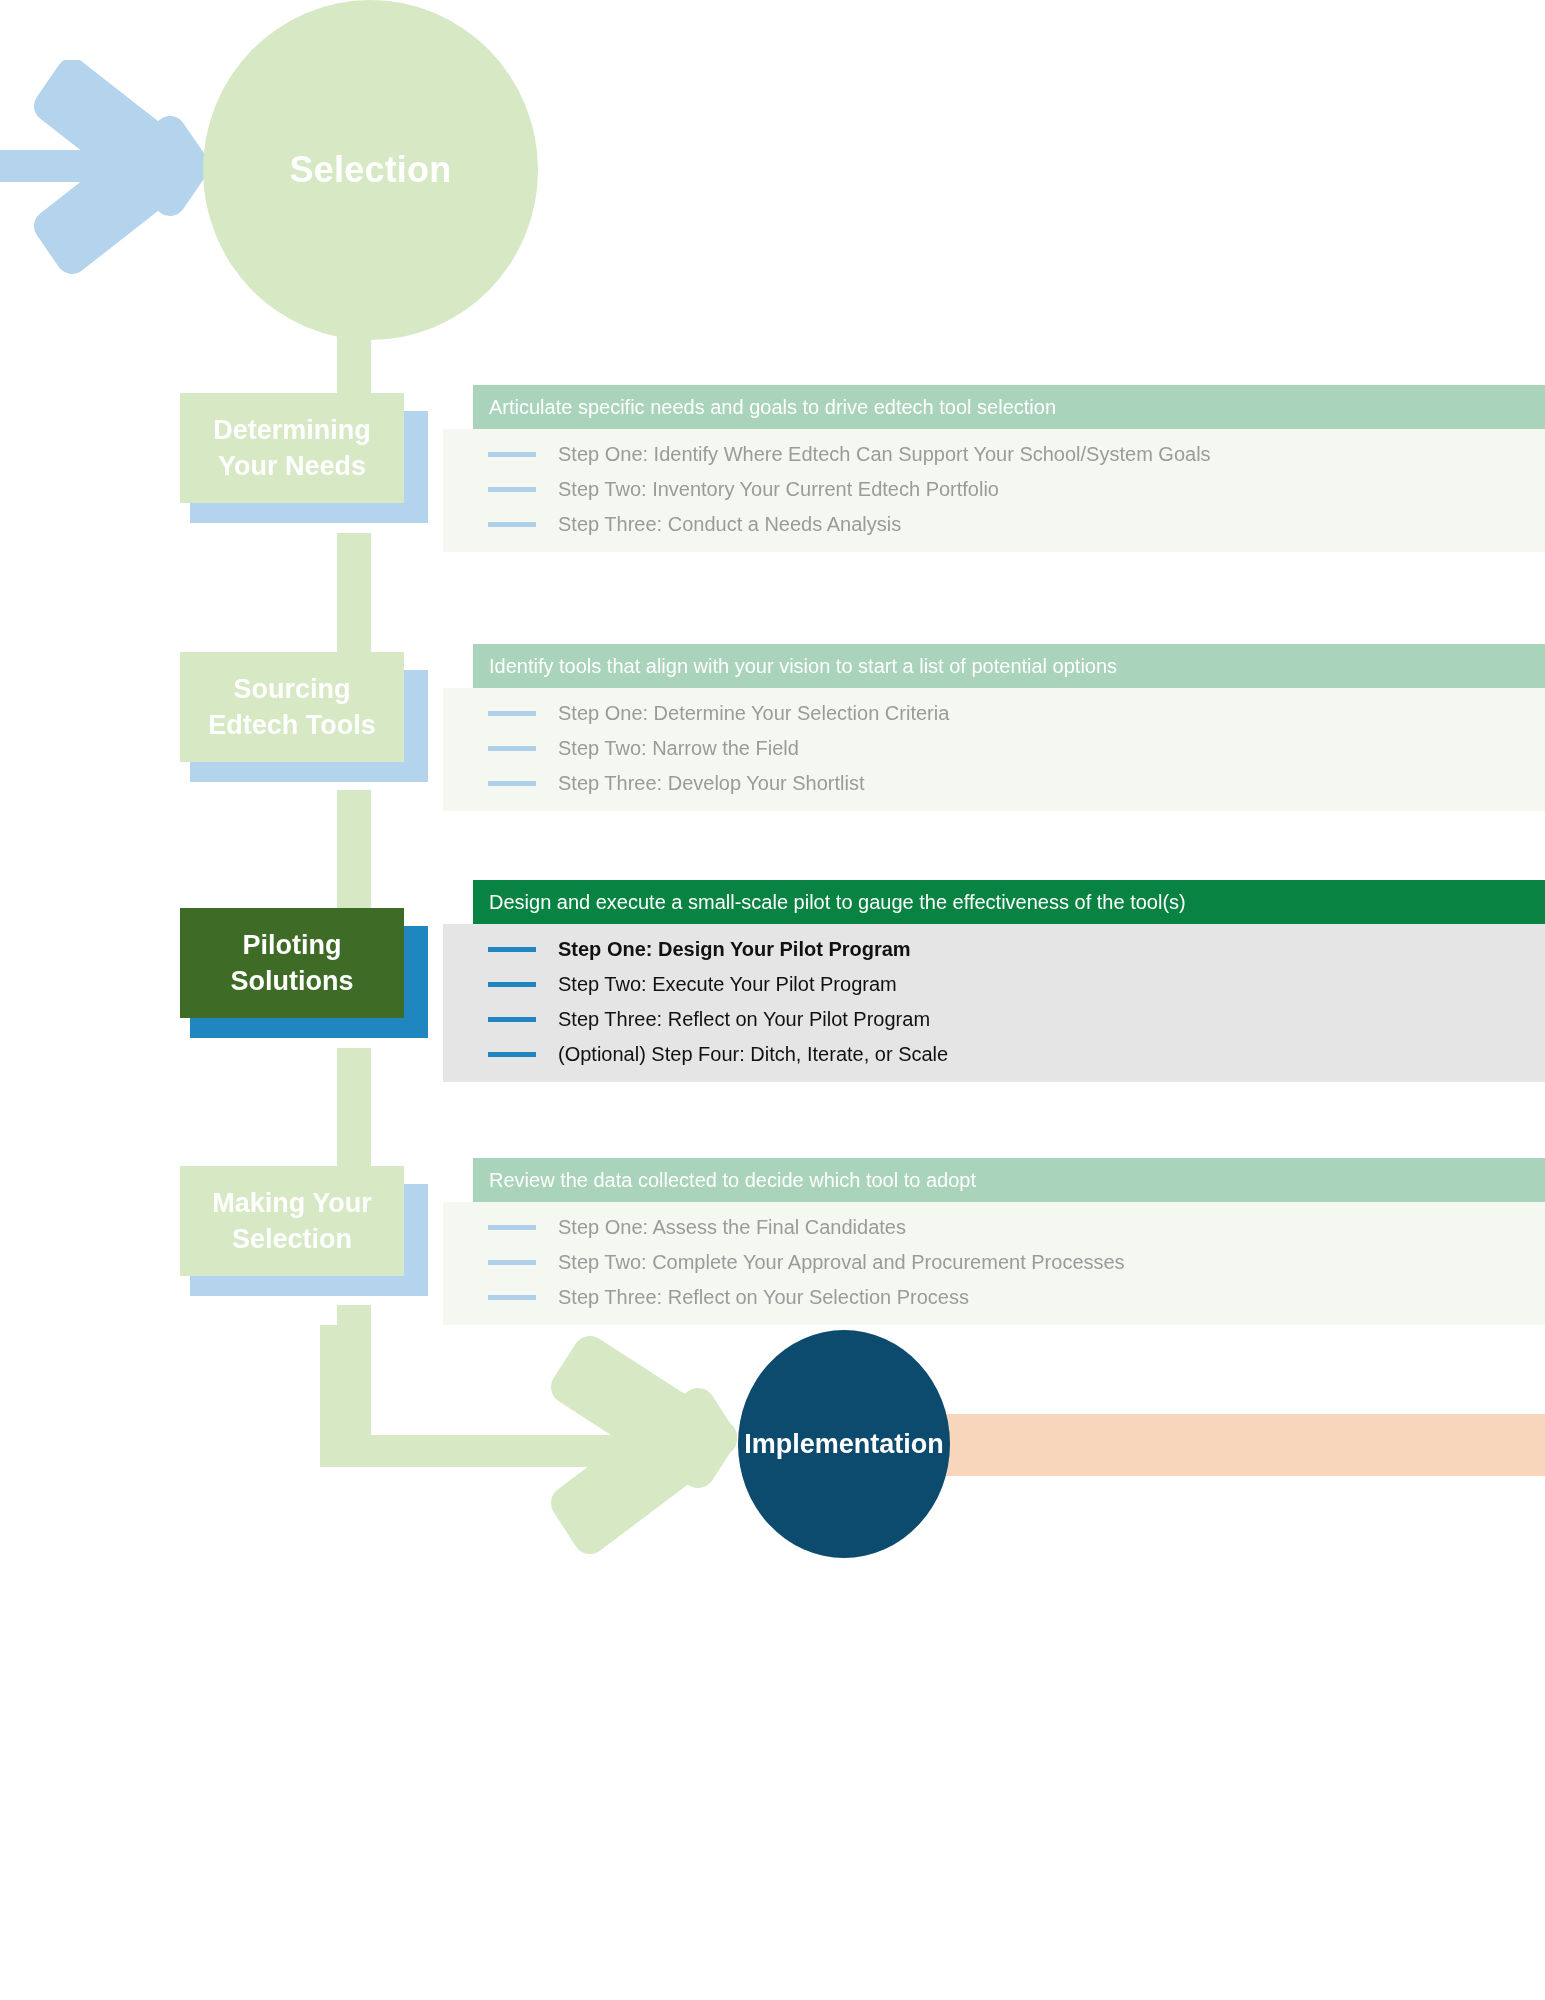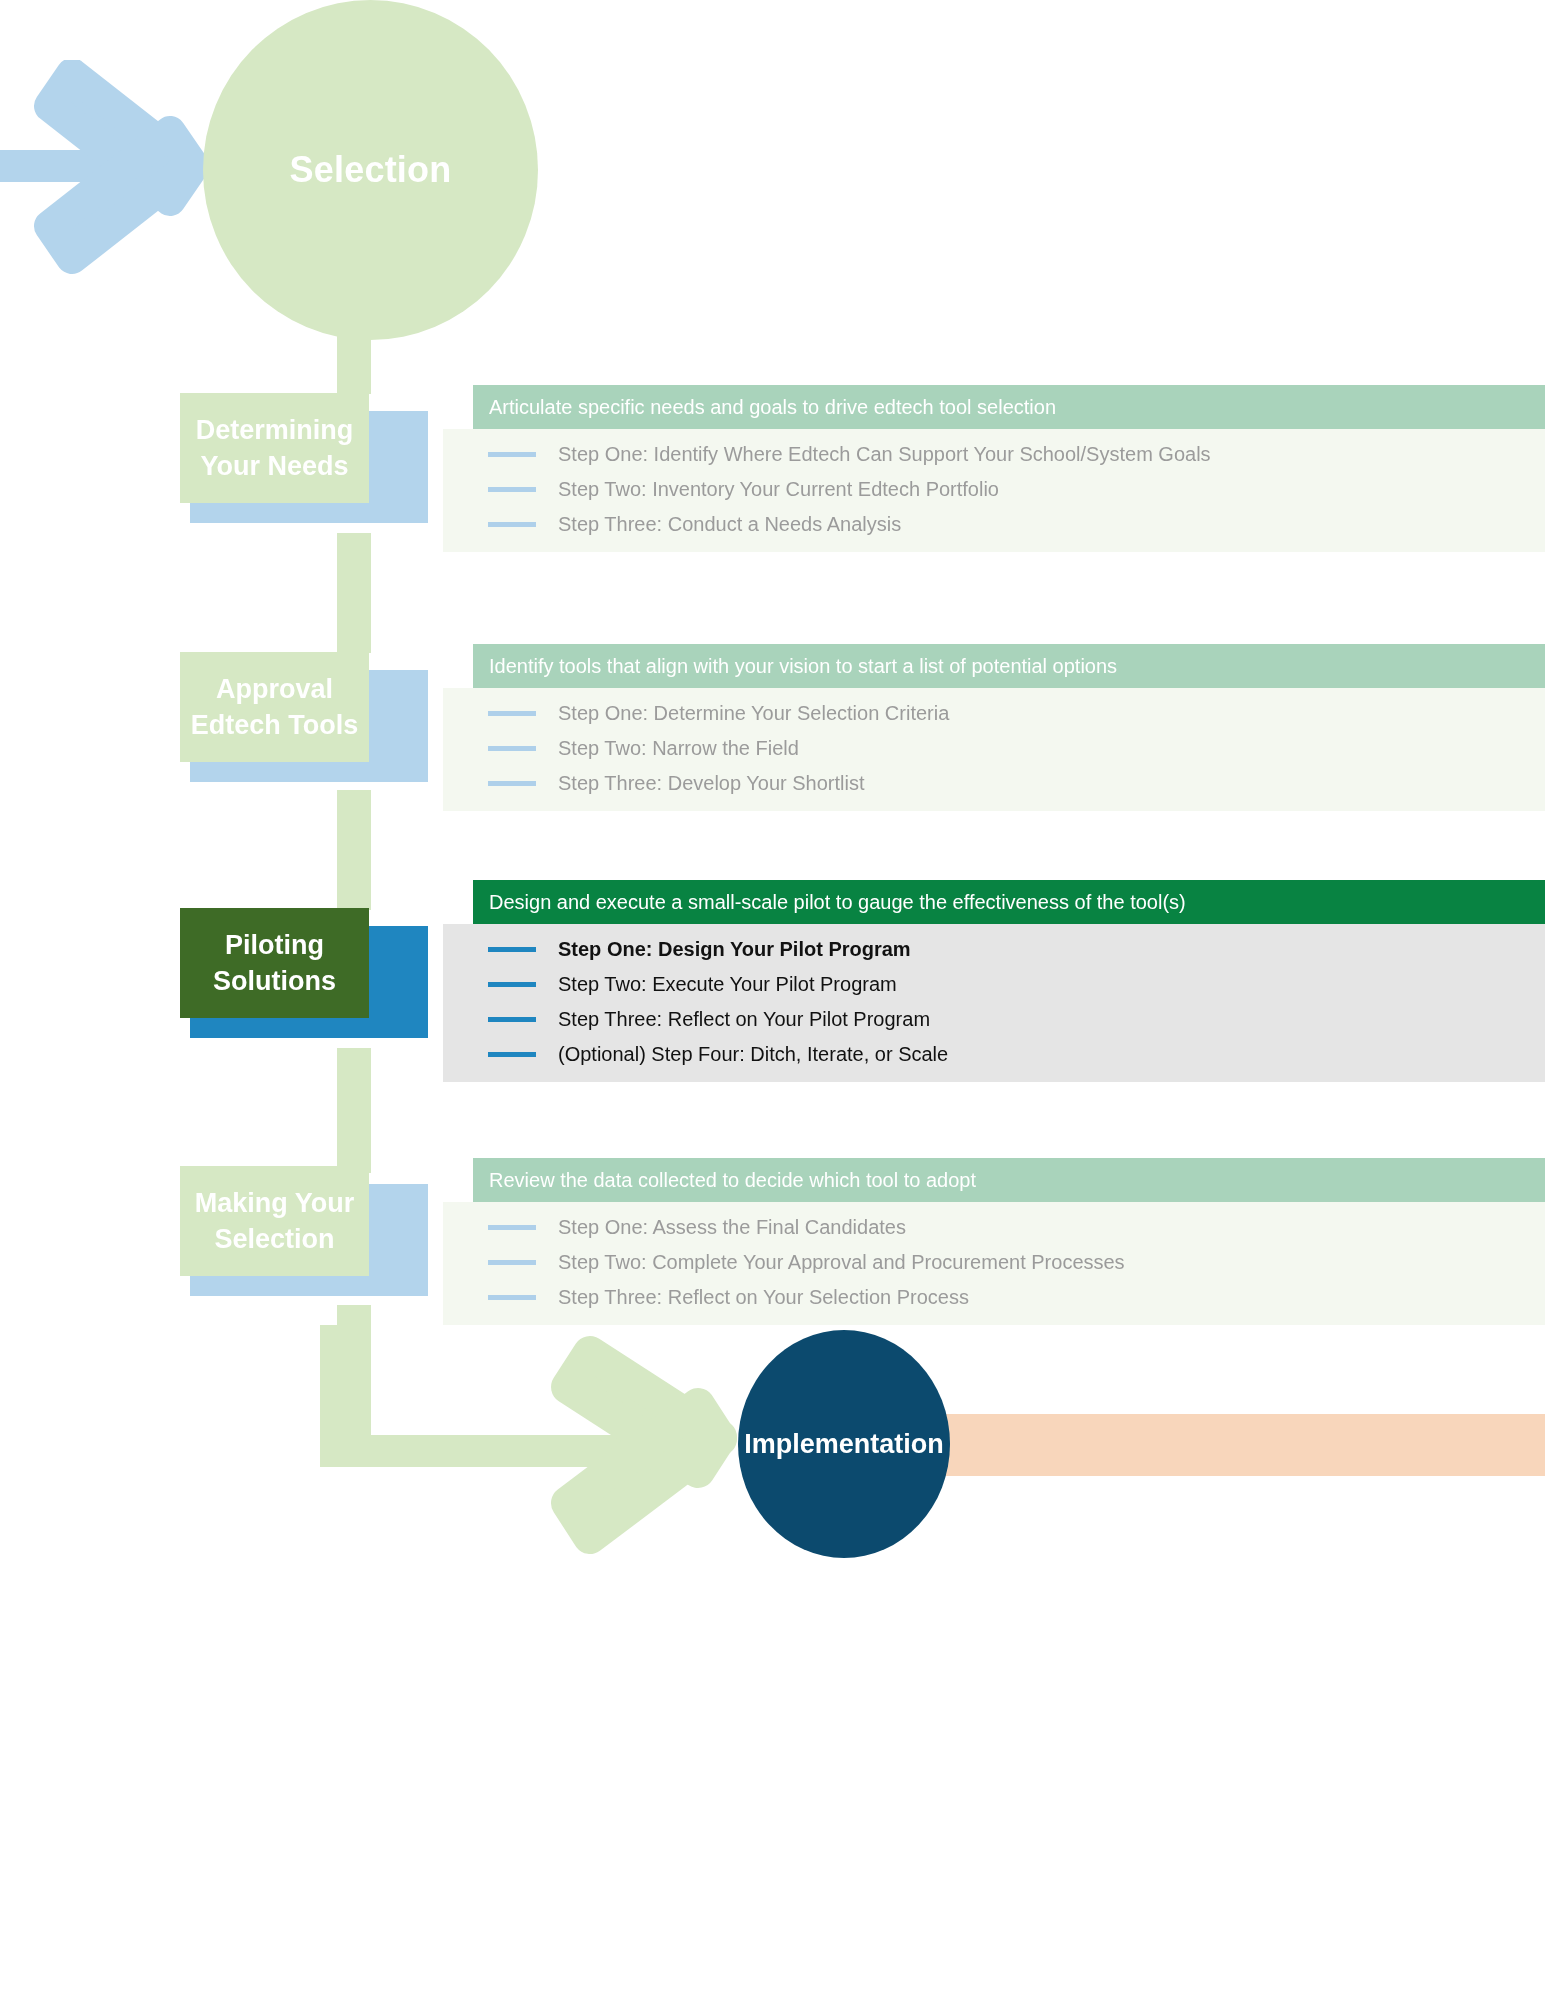--- a/index.html
+++ b/index.html
@@ -81,21 +81,21 @@
     top: 18px;
     width: 238px;
     height: 112px;
     background: #b3d4ec;
   }
   .tile-shadow.active { background: #1f86c0; }
   .stage-tile {
     position: absolute;
     left: 0px;
     top: 0px;
-    width: 189px;
+    width: 224px;
     height: 110px;
     background: #d6e8c4;
     display: flex;
     align-items: center;
     justify-content: center;
     text-align: center;
   }
   .stage-tile.active { background: #3e6b26; }
   .stage-tile .tile-label {
     color: #ffffff;
@@ -228,21 +228,21 @@
           <span class="step-text">Step Three: Conduct a Needs Analysis</span>
         </div>
       </div>
     </div>
   </div>
 
   <div class="stage" style="top:644px;">
     <div class="stage-tile-wrap" style="top:8px;">
       <div class="tile-shadow"></div>
       <div class="stage-tile">
-        <span class="tile-label">Approval Edtech Tools</span>
+        <span class="tile-label">Sourcing Edtech Tools</span>
       </div>
     </div>
     <div class="panel">
       <div class="panel-header">Identify tools that align with your vision to start a list of potential options</div>
       <div class="panel-body">
         <div class="step-row">
           <span class="step-dash"></span>
           <span class="step-text">Step One: Determine Your Selection Criteria</span>
         </div>
         <div class="step-row">

